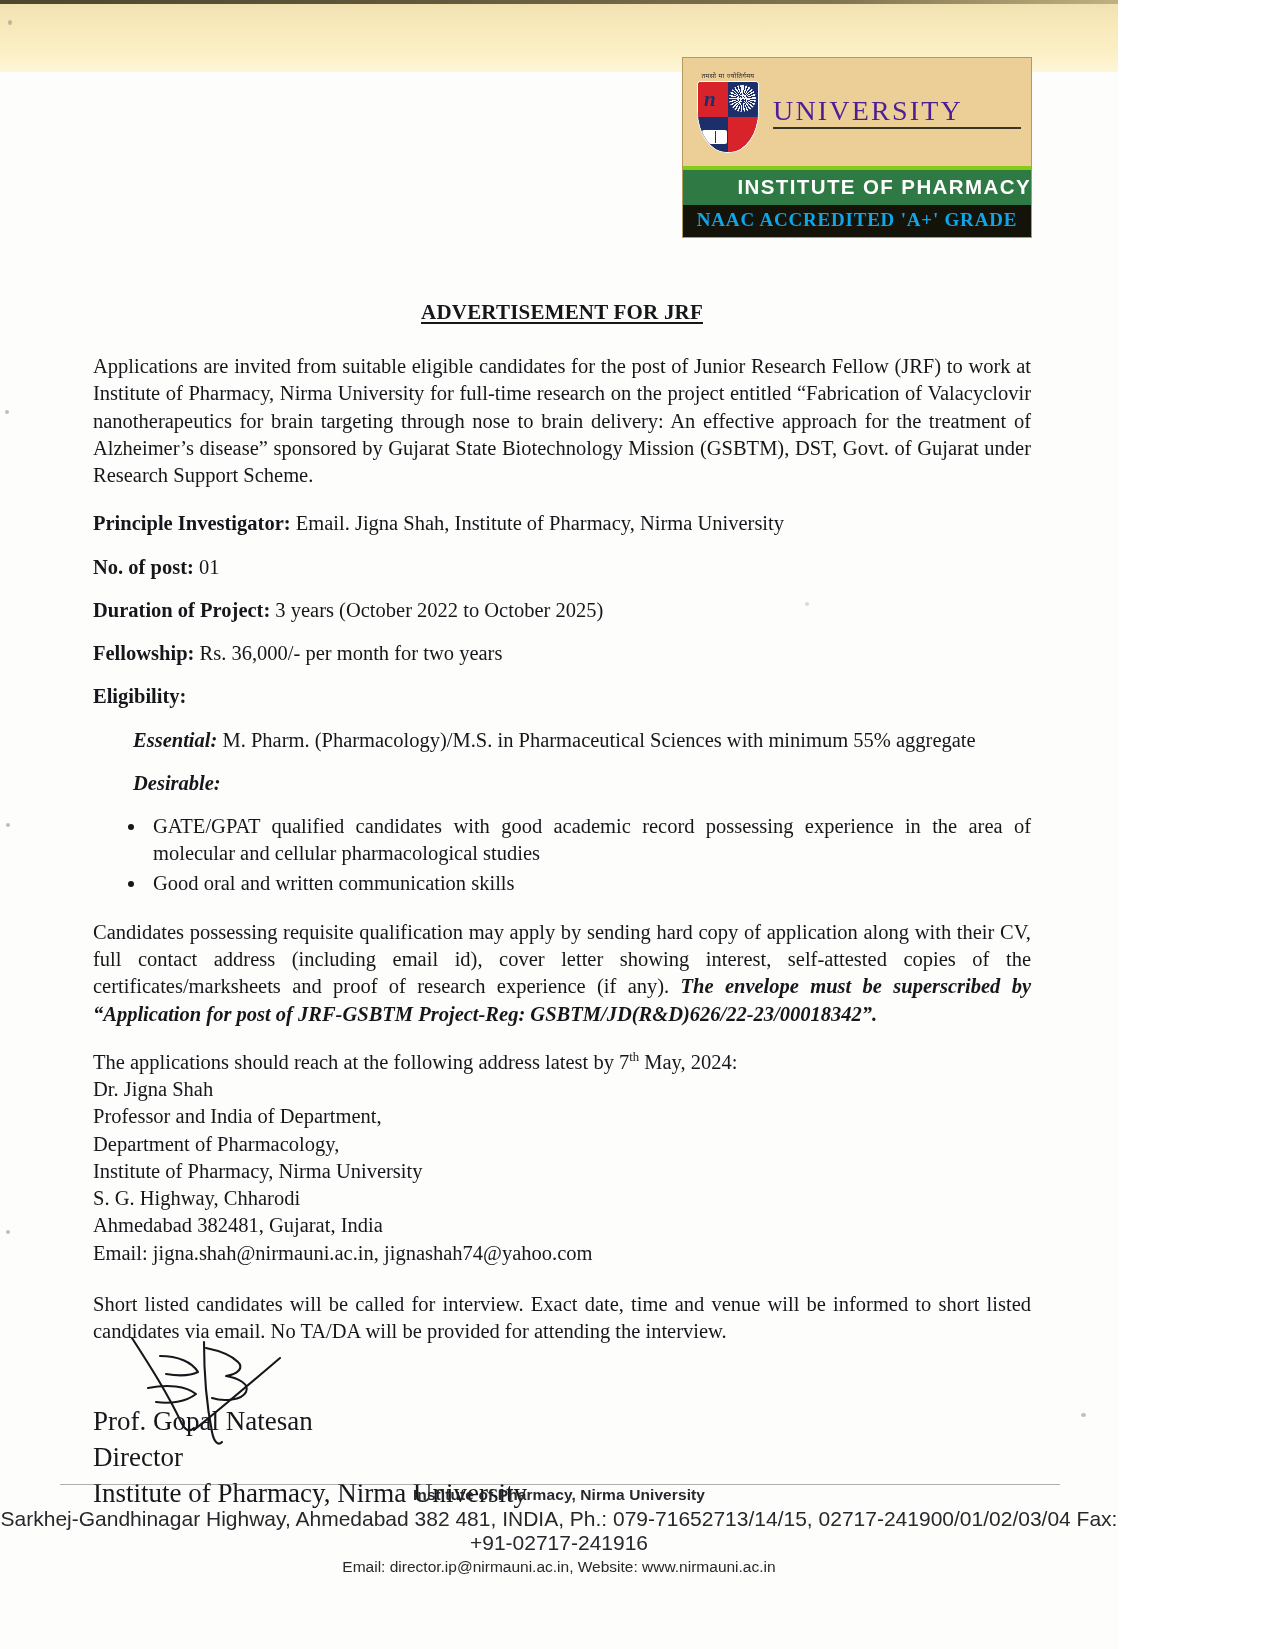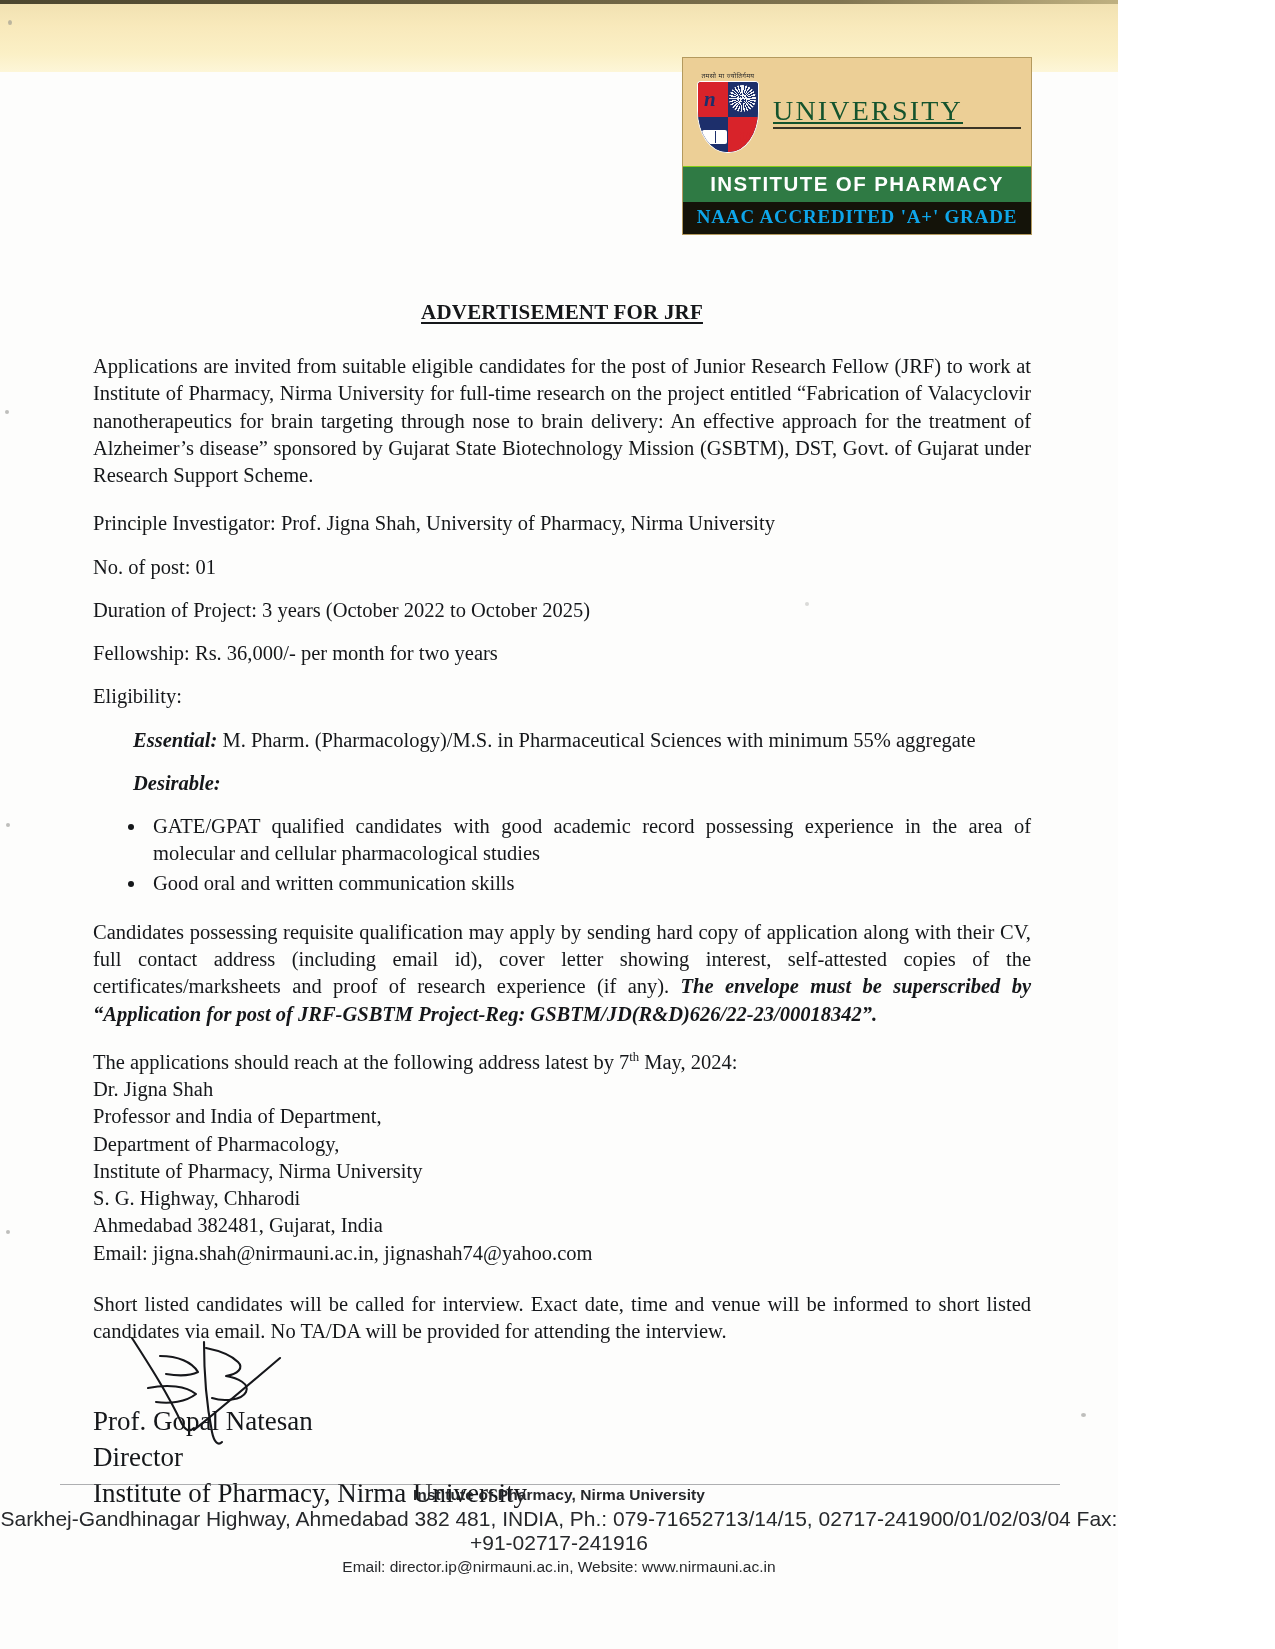--- a/index.html
+++ b/index.html
@@ -147,36 +147,35 @@
     font-size: 47px;
     line-height: .96;
     letter-spacing: 1.5px;
     color: #17160f;
   }
   .logo-univ {
     font-family: "Liberation Serif", "DejaVu Serif", serif;
     font-size: 28px;
     line-height: 1.02;
     letter-spacing: 2.2px;
-    color: #14532d;
+    color: #4c1d95;
     border-bottom: 2px solid #3a3526;
     padding-bottom: 1px;
     display: block;
-    text-decoration: underline;
   }
   .logo-iop {
     background: #2f7a44;
     color: #ffffff;
     font-family: "Liberation Sans", "DejaVu Sans", sans-serif;
     font-weight: 700;
     font-size: 20.5px;
     letter-spacing: 1.4px;
-    text-align: center;
+    text-align: right;
     padding: 5px 0 6px;
-    border-top: 1px solid #84cc16;
+    border-top: 4px solid #84cc16;
   }
   .logo-naac {
     background: #141309;
     color: #0ea5e9;
     font-family: "Liberation Serif", "DejaVu Serif", serif;
     font-weight: 700;
     font-size: 19px;
     letter-spacing: .8px;
     text-align: center;
     padding: 4px 0 6px;
@@ -199,21 +198,21 @@
     margin: 0 0 28px 0;
   }
   p.body {
     font-size: 20.5px;
     line-height: 1.33;
     text-align: justify;
     margin: 0 0 21px 0;
   }
   p.tight { margin-bottom: 16px; }
   p.left { text-align: left; }
-  .lbl { font-weight: 400; }
+  .lbl { font-weight: 700; }
   .lbl-i { font-weight: 700; font-style: italic; margin-left: 40px; }
   .bi { font-weight: 700; font-style: italic; }
   ul.desirable {
     margin: 14px 0 22px 0;
     padding-left: 54px;
     font-size: 20.5px;
     line-height: 1.33;
   }
   ul.desirable li {
     text-align: justify;
@@ -313,21 +312,21 @@
     <div class="logo-naac">NAAC ACCREDITED 'A+' GRADE</div>
   </div>
 
   <div class="doc">
 
     <h1 class="doc-title">ADVERTISEMENT FOR JRF</h1>
 
     <p class="body">Applications are invited from suitable eligible candidates for the post of Junior Research Fellow (JRF) to work at Institute of Pharmacy, Nirma University for full-time research on the project entitled “Fabrication of Valacyclovir nanotherapeutics for brain targeting through nose to brain delivery: An effective approach for the treatment of Alzheimer’s disease” sponsored by Gujarat State Biotechnology Mission (GSBTM), DST, Govt. of Gujarat under Research Support Scheme.</p>
 
     <p class="body tight left">
-      <span class="lbl">Principle Investigator:</span><span> Prof. Jigna Shah, University of Pharmacy, Nirma University</span>
+      <span class="lbl">Principle Investigator:</span><span> Email. Jigna Shah, Institute of Pharmacy, Nirma University</span>
     </p>
 
     <p class="body tight left">
       <span class="lbl">No. of post:</span><span> 01</span>
     </p>
 
     <p class="body tight left">
       <span class="lbl">Duration of Project:</span><span> 3 years (October 2022 to October 2025)</span>
     </p>
 

